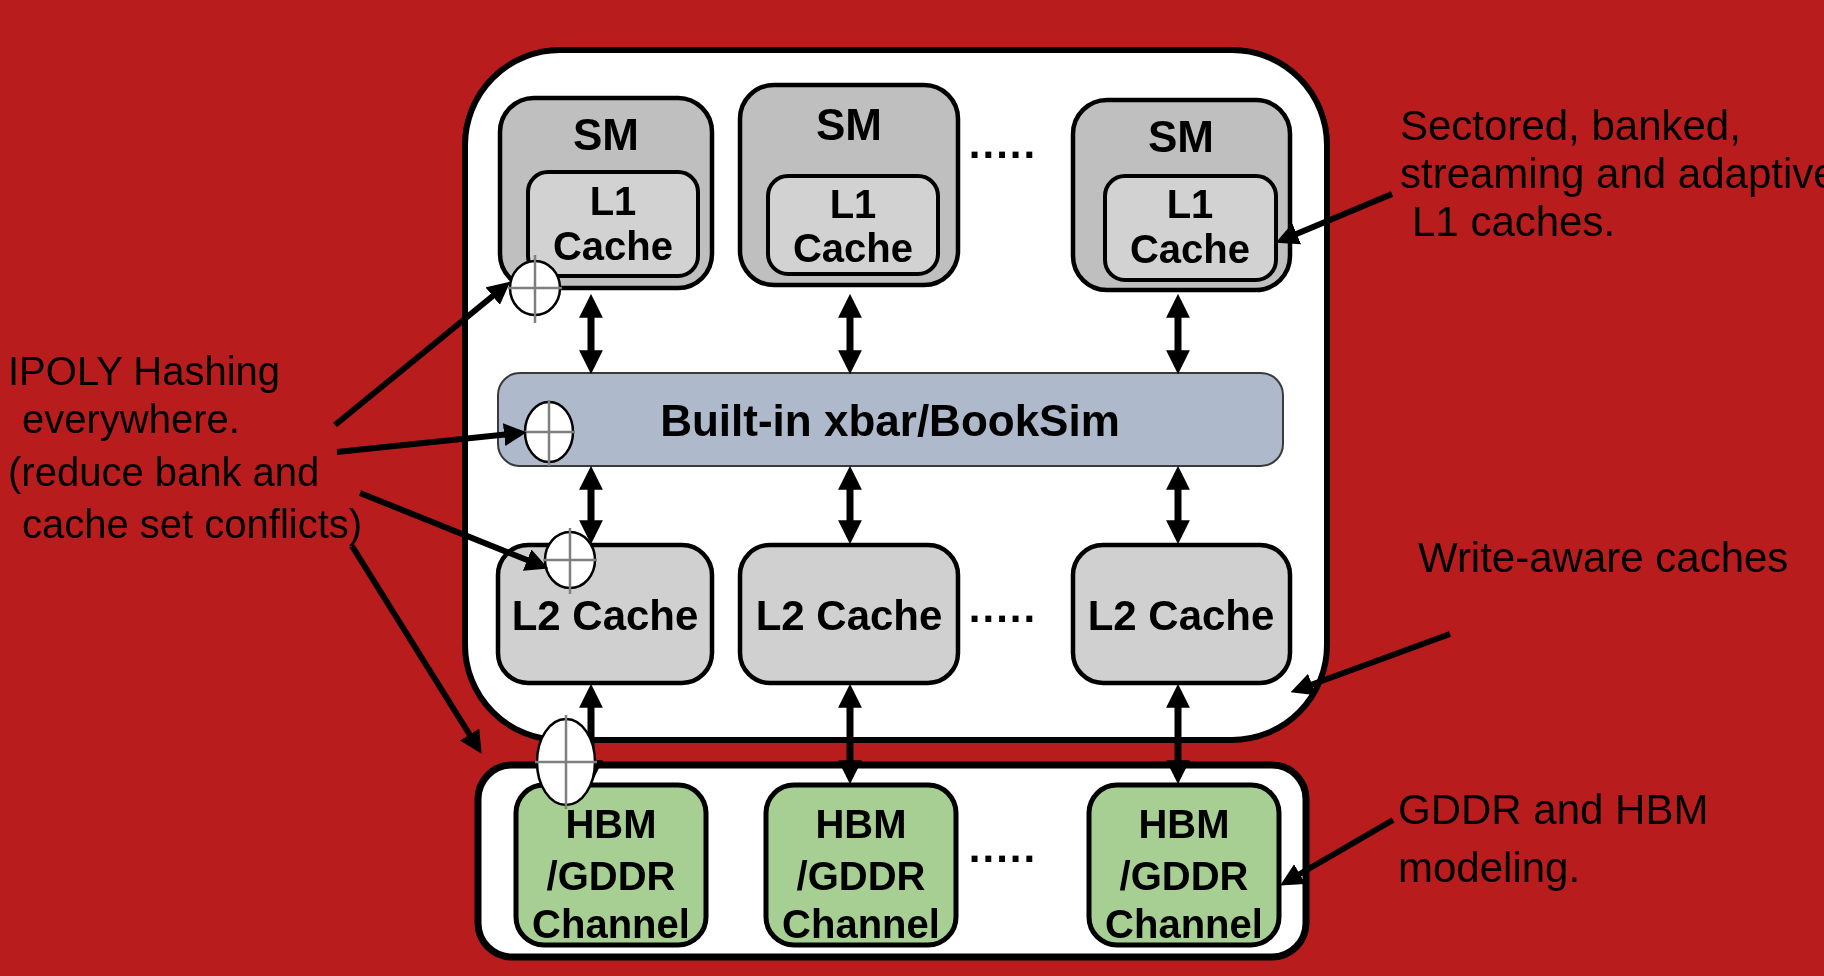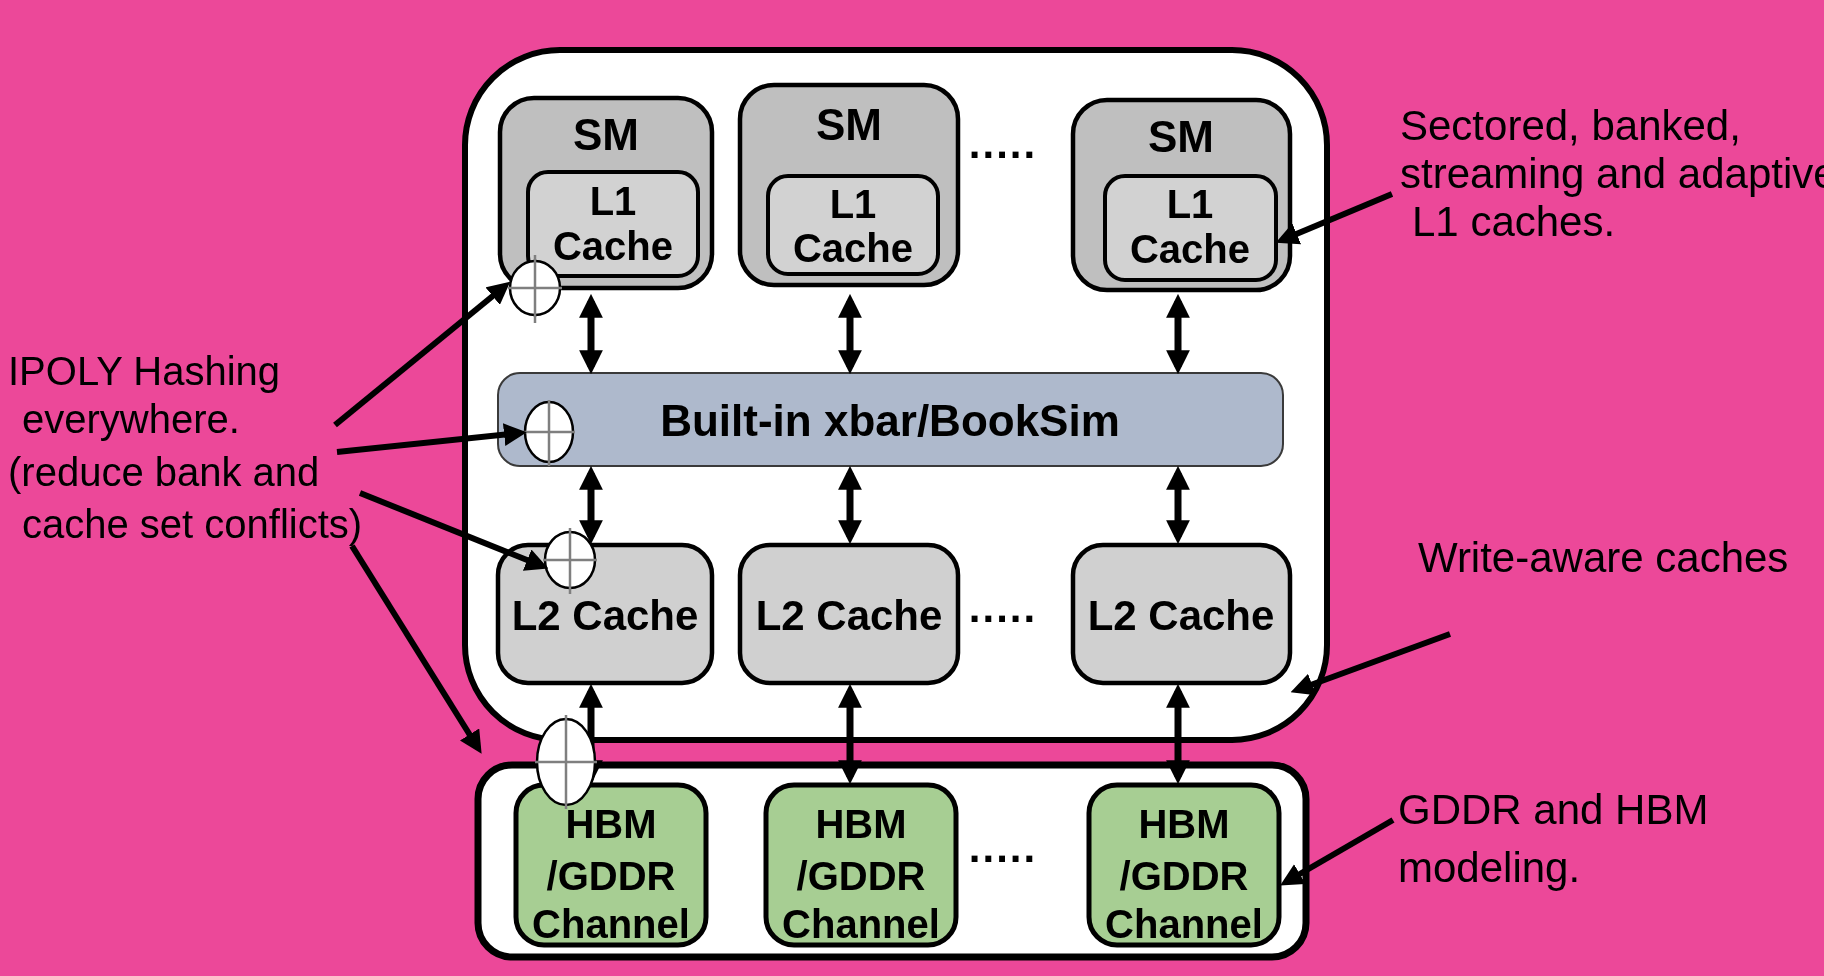--- a/index.html
+++ b/index.html
@@ -1,16 +1,16 @@
 <!DOCTYPE html>
 <html><head>
 <meta charset="utf-8">
 <style>
   html,body{margin:0;padding:0;background:#ffffff;}
-  .stage{position:relative;width:1824px;height:976px;background:#ec4899;overflow:hidden;}
+  .stage{position:relative;width:1824px;height:976px;background:#b91c1c;overflow:hidden;}
   svg{display:block;}
   text{font-family:"Liberation Sans","DejaVu Sans",sans-serif;fill:#000000;}
   .boxlabel{font-weight:bold;text-anchor:middle;}
   .note{font-weight:400;}
   .dots{font-weight:bold;text-anchor:middle;letter-spacing:2px;}
 </style>
 </head>
 <body>
 
 <div class="stage">

